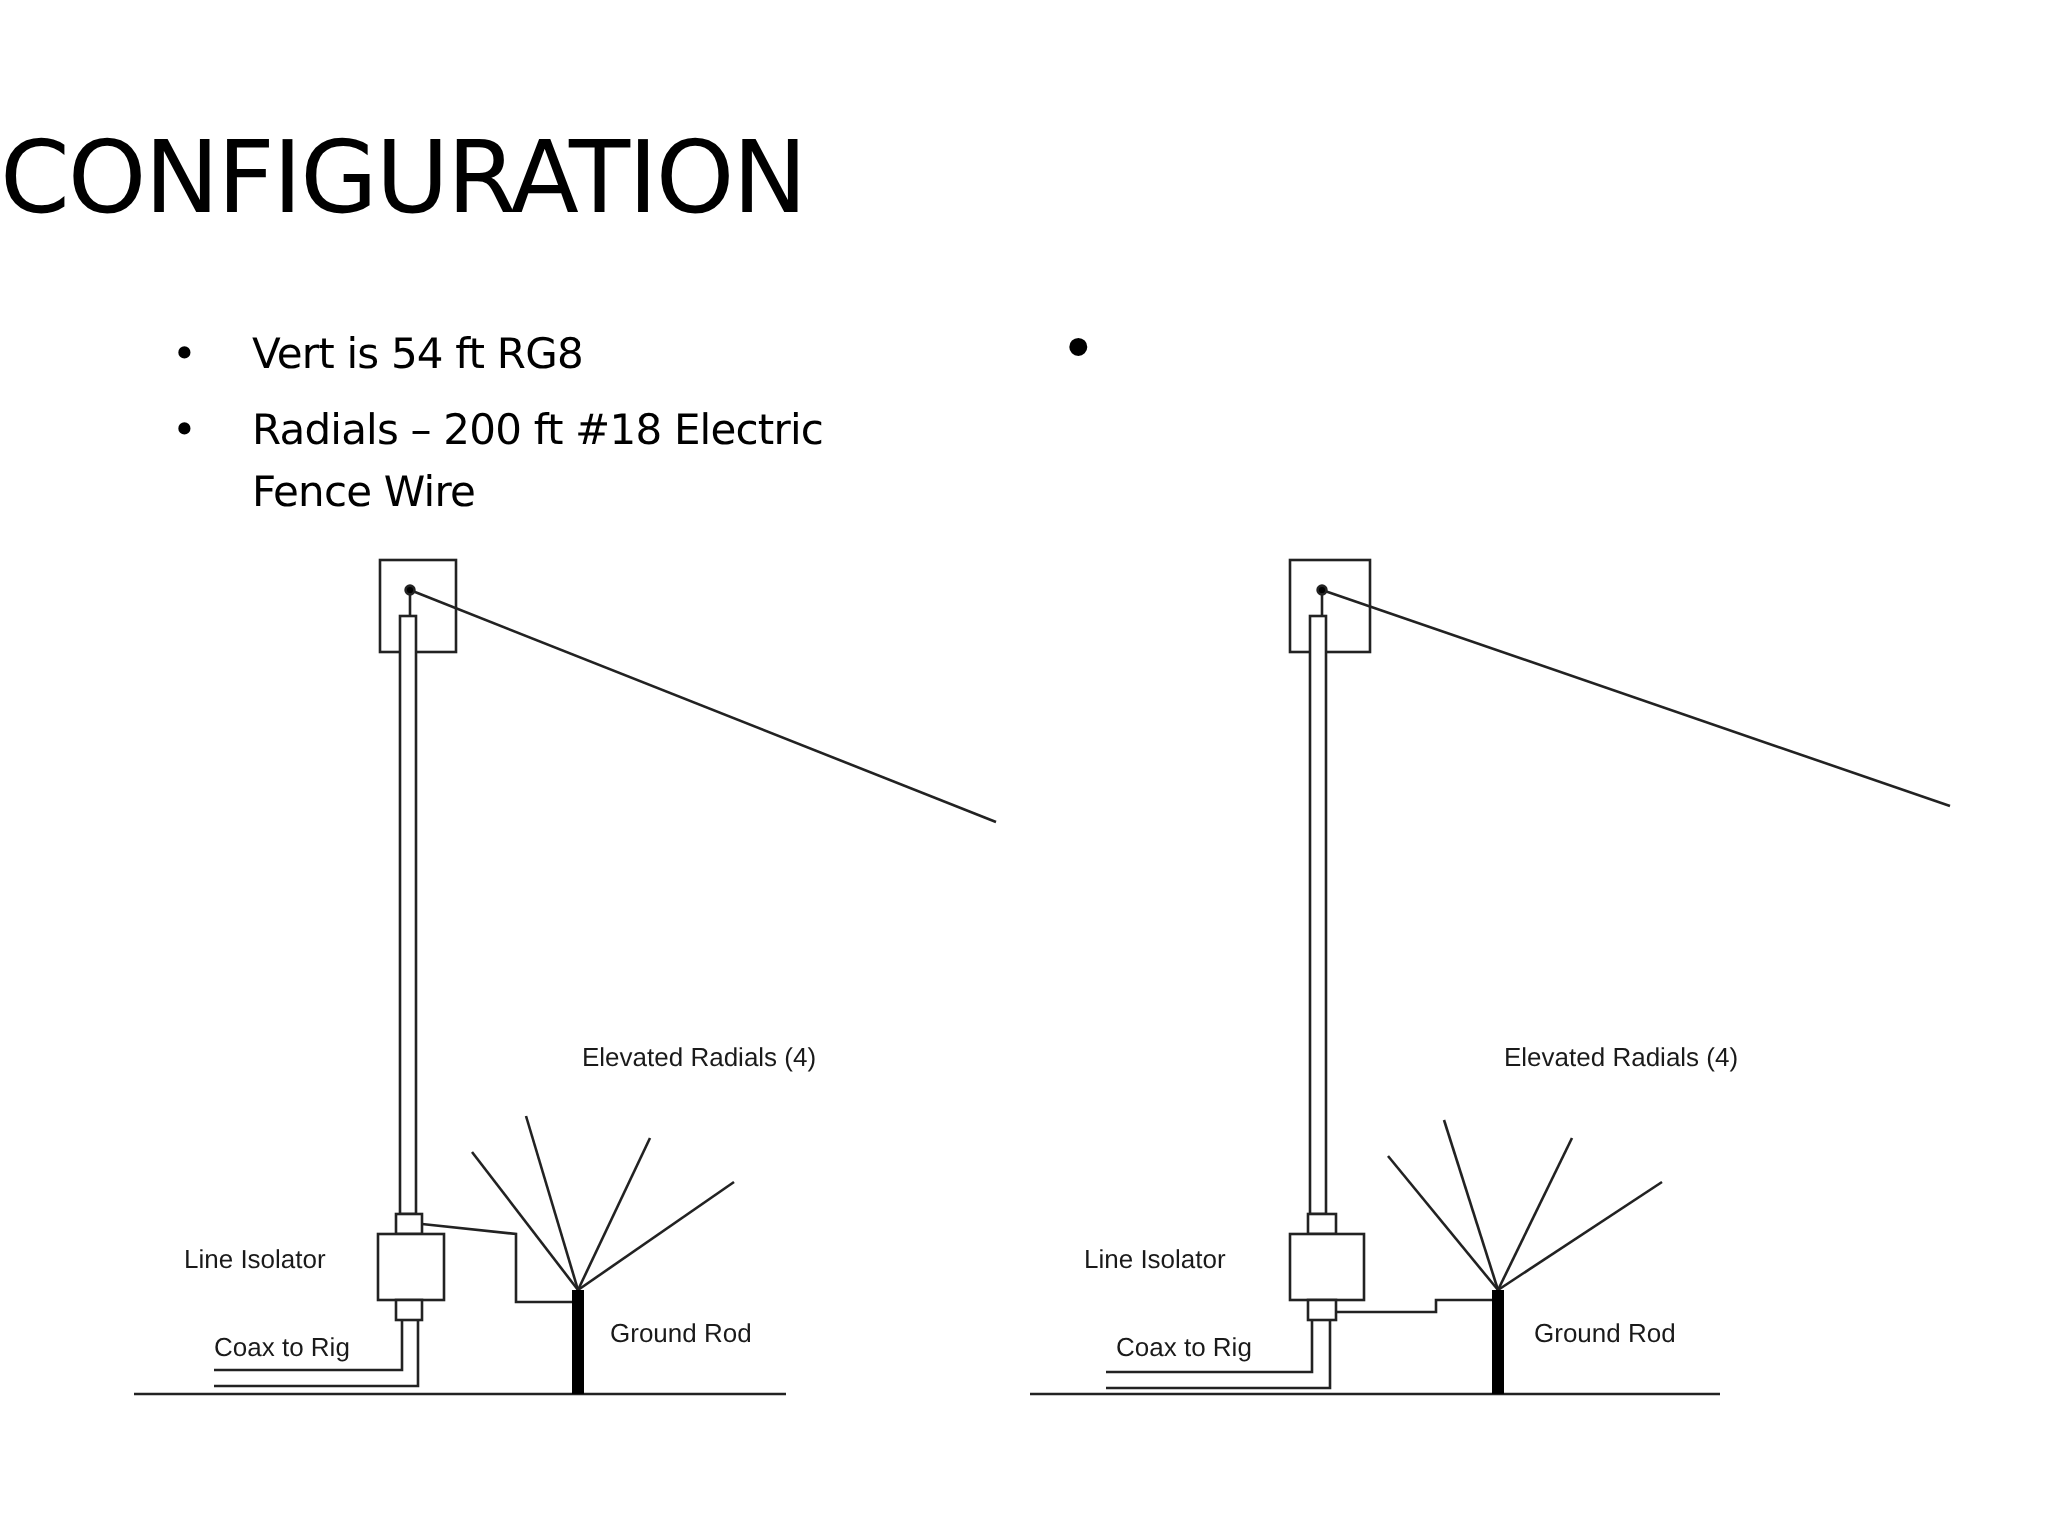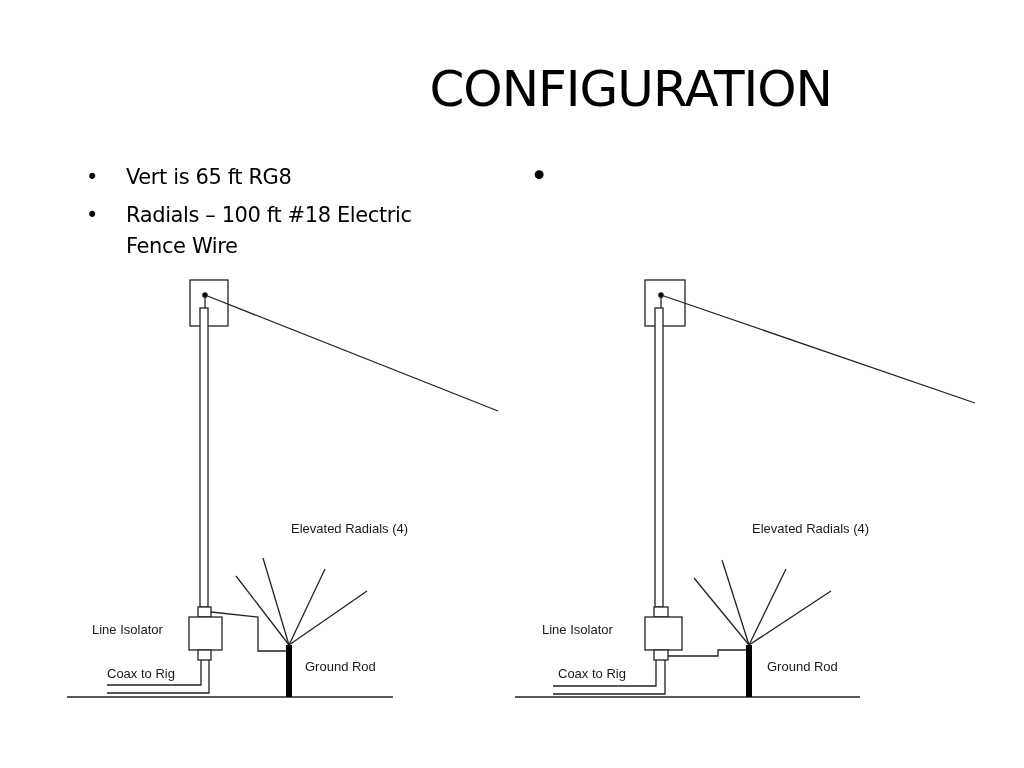--- a/index.html
+++ b/index.html
@@ -1,43 +1,43 @@
 <!DOCTYPE html>
 <html><head>
 <meta charset="utf-8">
 <style>
   html, body { margin: 0; padding: 0; background: #ffffff; }
   body { width: 1024px; height: 768px; position: relative; overflow: hidden;
          font-family: "Liberation Sans", "DejaVu Sans", sans-serif; color: #000; }
-  .title { position: absolute; left: 0; width: 832px; top: 60px; text-align: right;
+  .title { position: absolute; left: 0; width: 832px; top: 60px; text-align: left;
            font-family: "DejaVu Sans", "Liberation Sans", sans-serif; font-size: 50px; letter-spacing: -1px; }
   .bullets { position: absolute; margin: 0; padding: 0; list-style: none;
              font-family: "DejaVu Sans", "Liberation Sans", sans-serif; }
   .bullets li { position: relative; }
   .bullets li .dot { position: absolute; left: 0; }
   .left-bullets { left: 86px; top: 162px; width: 380px; font-size: 21px; line-height: 31px; }
   .left-bullets li { padding-left: 40px; margin-bottom: 7px; letter-spacing: -0.4px; }
   .right-bullets { left: 530px; top: 154px; width: 440px; font-size: 31px; line-height: 43px; }
   .right-bullets li { padding-left: 40px; letter-spacing: -0.5px; }
   svg { position: absolute; left: 0; top: 0; }
   .lbl { font-family: "Liberation Sans", "DejaVu Sans", sans-serif; font-size: 13px; fill: #1a1a1a; }
 </style>
 </head>
 <body>
 
 <div class="title">CONFIGURATION</div>
 
 <ul class="bullets left-bullets">
   <li>
     <span class="dot">•</span>
-    <span>Vert is 65 ft RG8</span>
+    <span>Vert is 54 ft RG8</span>
   </li>
   <li>
     <span class="dot">•</span>
-    <span>Radials – 100 ft #18 Electric Fence Wire</span>
+    <span>Radials – 200 ft #18 Electric Fence Wire</span>
   </li>
 </ul>
 
 <ul class="bullets right-bullets">
   <li>
     <span class="dot">•</span>
   </li>
 </ul>
 
 <svg width="1024" height="768" viewBox="0 0 1024 768">

